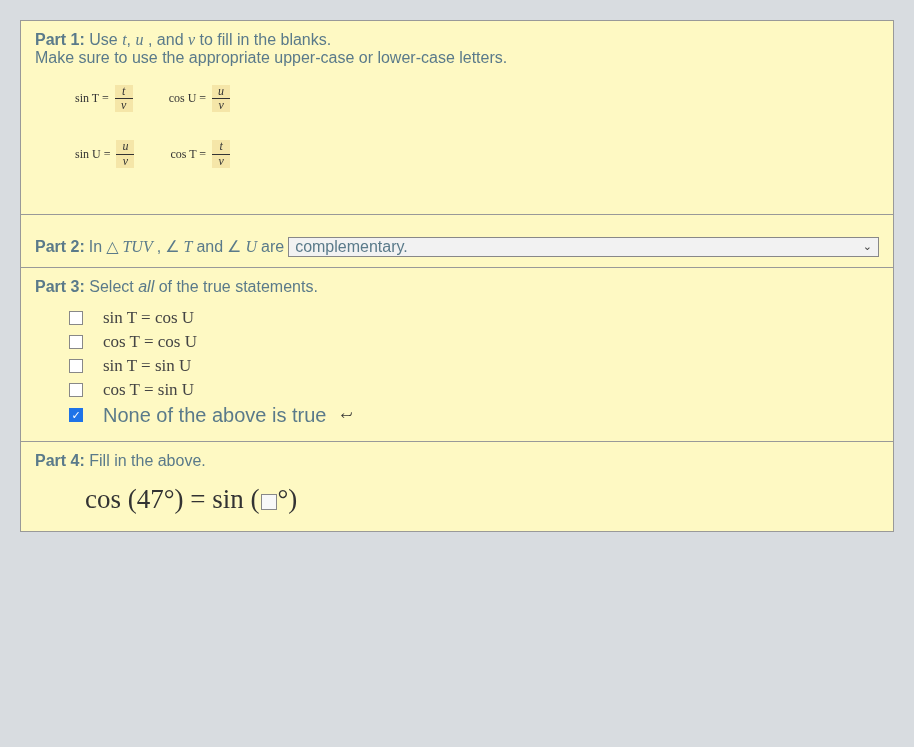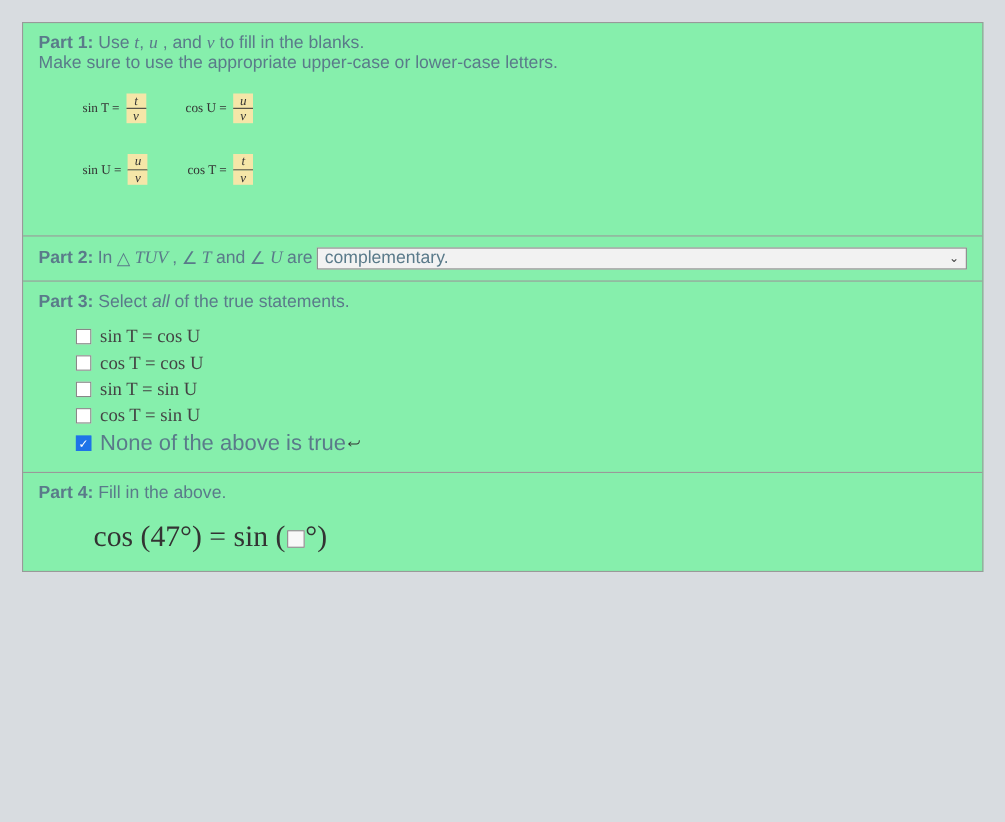--- a/index.html
+++ b/index.html
@@ -5,21 +5,21 @@
     * { box-sizing: border-box; }
     body {
       margin: 0;
       padding: 20px;
       background: #d8dce0;
       font-family: Arial, Helvetica, sans-serif;
       color: #555;
       width: 914px;
     }
     .worksheet {
-      background: #86efac;
+      background: #fef9c3;
       border: 1px solid #999;
     }
     .part {
       border-bottom: 1px solid #999;
       padding: 10px 14px;
     }
     .part:last-child { border-bottom: none; }
     .part-title { color: #5a7a8a; font-weight: bold; }
     .instr { color: #5a7a8a; }
     .ital { font-style: italic; }
@@ -33,23 +33,23 @@
     .select-wrapper {
       display: inline-flex;
       align-items: center;
       border: 1px solid #888;
       background: #f2f2f2;
       padding: 0 6px;
       min-width: 200px;
       justify-content: center;
       vertical-align: middle;
     }
-    .p2-line { color: #5a7a8a; display: flex; align-items: center; flex-wrap: wrap; gap: 4px; }
+    .p2-line { color: #5a7a8a; display: flex; align-items: center; flex-wrap: wrap; gap: 4px; margin-top: 12px; }
     .options { padding: 8px 0 0 34px; }
-    .opt { display: flex; align-items: center; gap: 8px; margin: 4px 0; }
+    .opt { display: flex; align-items: center; gap: 20px; margin: 4px 0; }
     .chk {
       width: 14px; height: 14px; border: 1px solid #888; background: #fff;
       display: inline-flex; align-items: center; justify-content: center;
       font-size: 11px; color: #fff;
     }
     .chk.checked { background: #1e73e8; border-color: #1e73e8; }
     .opt-label { font-family: "Times New Roman", serif; font-size: 17px; color: #444; }
     .opt-label.plain { font-family: Arial, sans-serif; font-size: 20px; color: #5a7a8a; }
     .cursor { font-size: 14px; color: #333; margin-left: -3px; }
     .p4-math {

